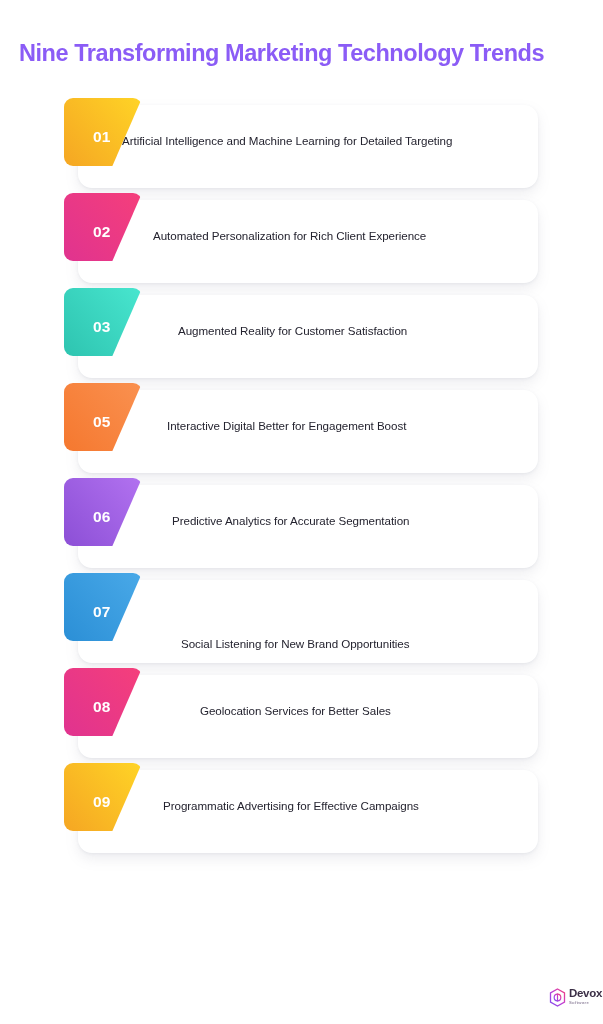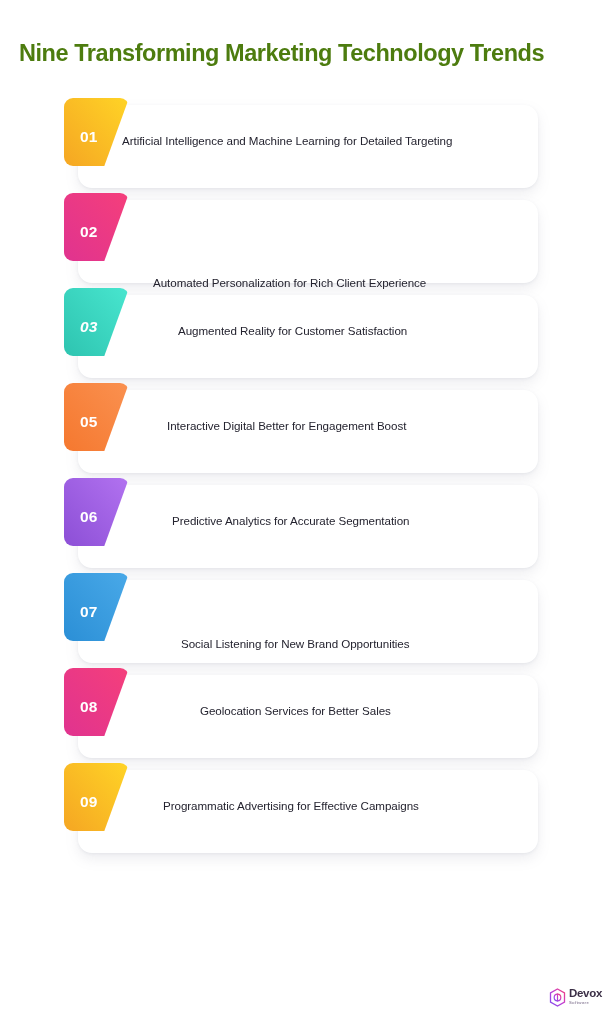--- a/index.html
+++ b/index.html
@@ -25,21 +25,21 @@
   }
 
   .page-title {
     position: absolute;
     left: 19px;
     top: 38px;
     width: 570px;
     font-size: 23.5px;
     font-weight: bold;
     letter-spacing: -0.45px;
-    color: #4d7c0f;
+    color: #8b5cf6;
     line-height: 30px;
     white-space: nowrap;
   }
 
   .list {
     position: absolute;
     left: 0;
     top: 93px;
     width: 603px;
   }
@@ -69,20 +69,21 @@
     top: 5px;
     width: 65px;
     height: 68px;
     border-radius: 9px;
     -webkit-clip-path: polygon(0 0, 100% 0, 62% 100%, 0 100%);
     clip-path: polygon(0 0, 100% 0, 62% 100%, 0 100%);
     display: flex;
     align-items: center;
     justify-content: flex-start;
     z-index: 3;
+    padding-left: 13px;
   }
   .badge-num {
     position: relative;
     z-index: 2;
     color: #ffffff;
     font-size: 15.5px;
     font-weight: bold;
     letter-spacing: 0.2px;
     margin-left: 16px;
     margin-top: 10px;
@@ -149,25 +150,25 @@
         <div class="badge" style="background: linear-gradient(50deg, rgb(245, 166, 35) 0%, rgb(255, 212, 38) 100%);">
           <span class="badge-num">01</span>
         </div>
         <div class="row-label" style="left: 122px;">Artificial Intelligence and Machine Learning for Detailed Targeting</div>
       </div>
       <div class="row">
         <div class="card"></div>
         <div class="badge" style="background: linear-gradient(50deg, rgb(224, 51, 143) 0%, rgb(245, 63, 123) 100%);">
           <span class="badge-num">02</span>
         </div>
-        <div class="row-label" style="left: 153px; margin-top: 47px;">Automated Personalization for Rich Client Experience</div>
-      </div>
-      <div class="row">
-        <div class="card"></div>
-        <div class="badge" style="background: linear-gradient(50deg, rgb(46, 196, 176) 0%, rgb(72, 230, 207) 100%); font-style: italic;">
+        <div class="row-label" style="left: 153px;">Automated Personalization for Rich Client Experience</div>
+      </div>
+      <div class="row">
+        <div class="card"></div>
+        <div class="badge" style="background: linear-gradient(50deg, rgb(46, 196, 176) 0%, rgb(72, 230, 207) 100%);">
           <span class="badge-num">03</span>
         </div>
         <div class="row-label" style="left: 178px;">Augmented Reality for Customer Satisfaction</div>
       </div>
       <div class="row">
         <div class="card"></div>
         <div class="badge" style="background: linear-gradient(50deg, rgb(245, 120, 47) 0%, rgb(250, 145, 80) 100%);">
           <span class="badge-num">05</span>
         </div>
         <div class="row-label" style="left: 167px;">Interactive Digital Better for Engagement Boost</div>

